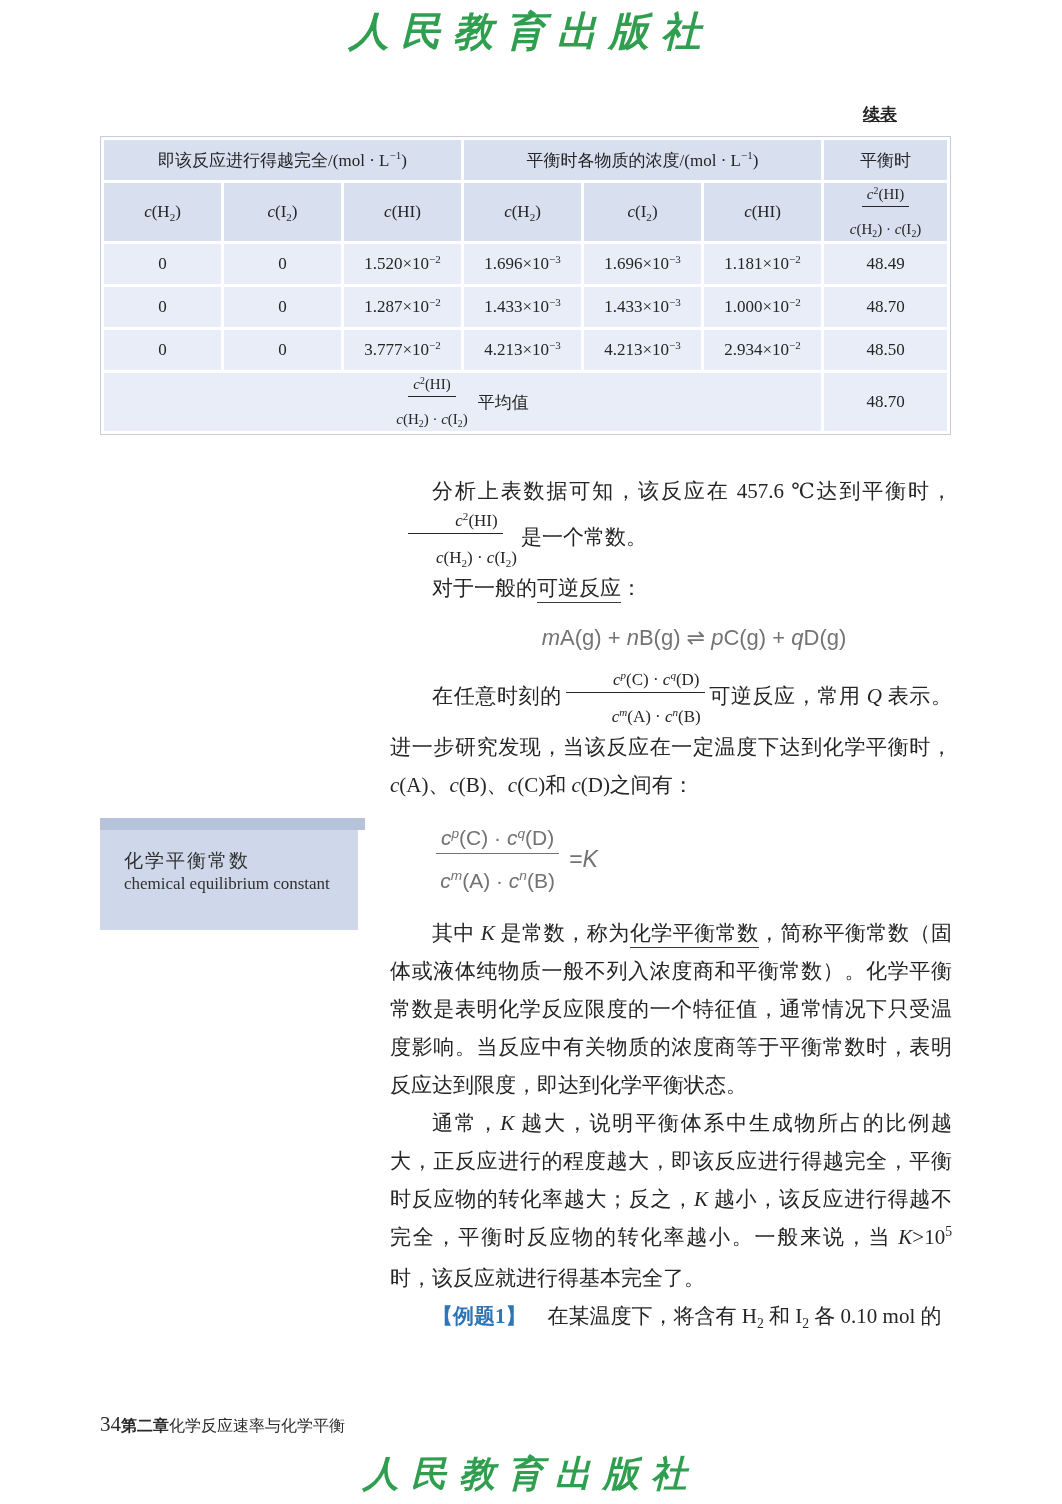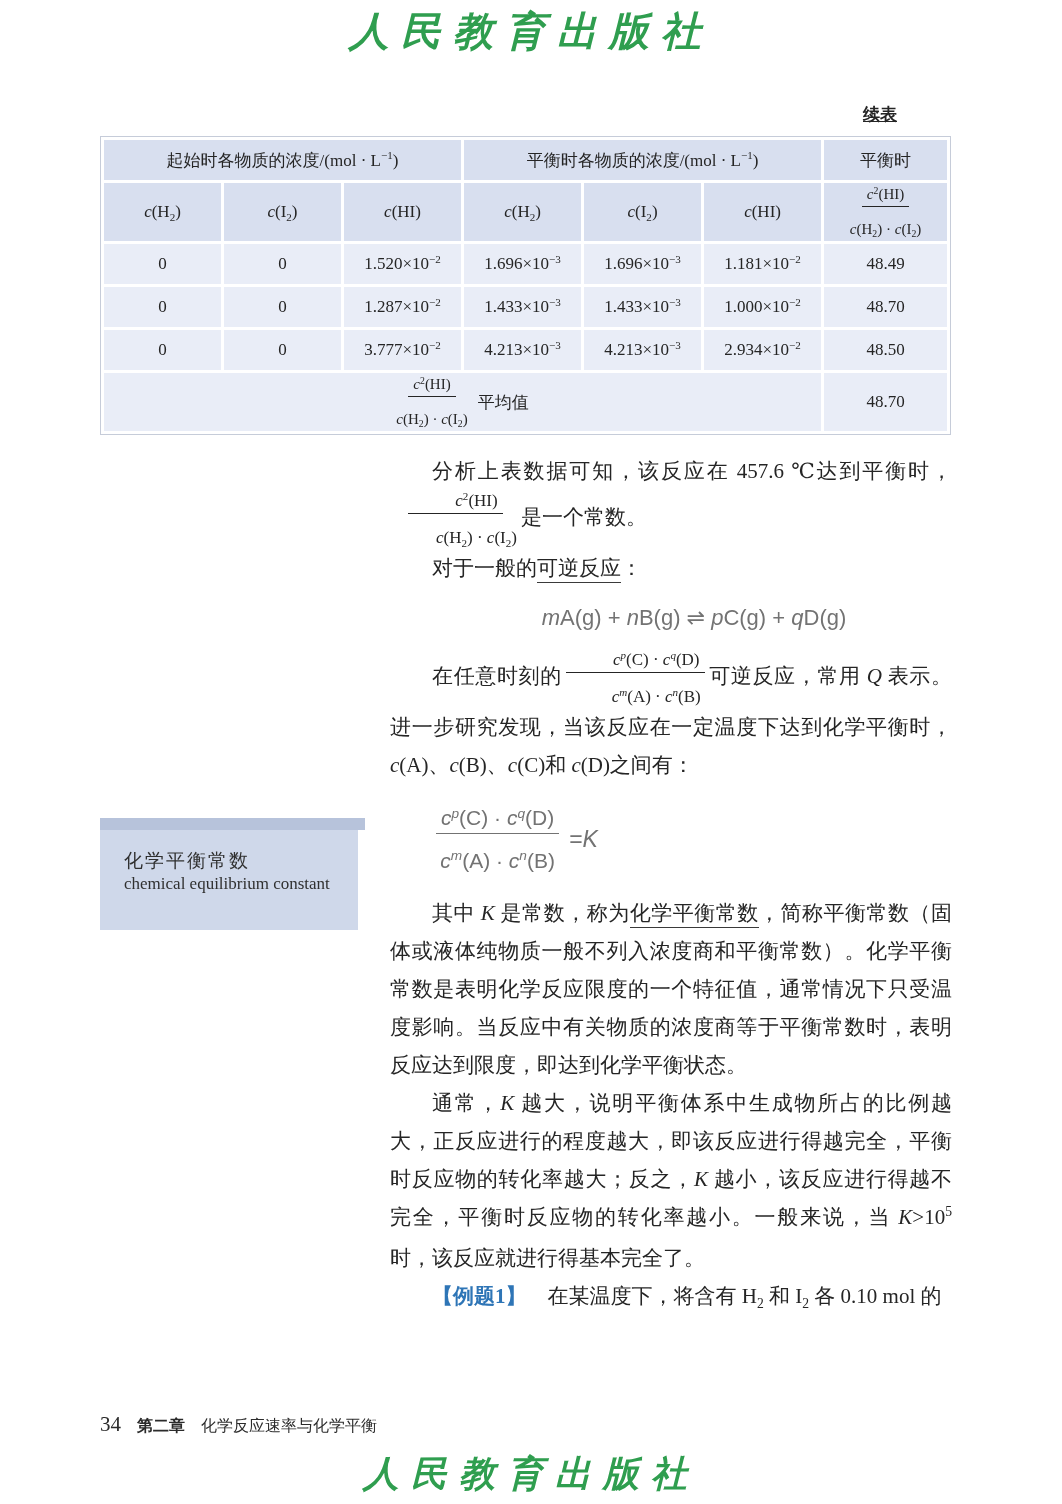--- a/index.html
+++ b/index.html
@@ -47,21 +47,21 @@
   .tfrac { font-size:15px; }
 
   .sup { font-size:.65em; position:relative; top:-.55em; }
   .sub { font-size:.65em; position:relative; top:.35em; }
   .it  { font-style:italic; }
   .ul  { border-bottom:1px solid #3a3a3a; padding-bottom:2px; }
   .ex  { color:#2e75b6; font-weight:bold;margin-top:34px; }
 
   
   .main {
-    position:absolute; left:390px; top:452px; width:562px;
+    position:absolute; left:390px; top:472px; width:562px;
     font-size:21px; line-height:38px; text-align:justify;
   }
   .main p.body { text-indent:2em; }
   .inline-frac { font-size:17px; margin:0 4px; }
 
   .equation {
     color:#737373; font-family:"Liberation Sans","DejaVu Sans",sans-serif;
     margin:12px 0 12px 46px; font-size:22px; text-align:center; text-indent:0;
   }
   .eq2 { display:flex; align-items:center; gap:10px; margin:20px 0 20px 46px; }
@@ -69,21 +69,21 @@
   .eq2 .rhs { font-size:23px; }
 
   
   .term-box { position:absolute; left:100px; top:818px; width:265px; height:112px; }
   .term-strip { width:265px; height:12px; background:#b7c3db; }
   .term-body { width:258px; height:100px; background:#cfd8ea; padding:18px 0 0 24px; }
   .term-cn { font-size:19px; color:#303030; letter-spacing:2px; }
   .term-en { font-size:17px; color:#303030; font-family:"Liberation Serif",serif; }
 
   
-  .footer { position:absolute; left:100px; top:1412px; display:flex; align-items:baseline; gap:16px; color:#2b2b2b; }
+  .footer { position:absolute; left:100px; top:1412px; display:flex; align-items:baseline; color:#2b2b2b; }
   .footer .pagenum { font-size:21px; }
   .footer .chap { font-size:16px; font-weight:bold; }
   .footer .chaptitle { font-size:16px; font-weight:normal; }
 </style>
 </head>
 <body>
 
 <div class="page">
 
   <div class="logo logo-top">人民教育出版社</div>
@@ -95,21 +95,21 @@
       <col>
         <col>
         <col>
         <col>
         <col>
         <col>
         <col class="last">
     </colgroup>
     <tbody>
         <tr class="h1">
-      <th colspan="3"><span>起始时各物质的浓度/(mol · L</span><span class="sup">−1</span><span>)</span></th>
+      <th colspan="3"><span>即该反应进行得越完全/(mol · L</span><span class="sup">−1</span><span>)</span></th>
       <th colspan="3"><span>平衡时各物质的浓度/(mol · L</span><span class="sup">−1</span><span>)</span></th>
       <th>平衡时</th>
     </tr>
     <tr class="h2">
       <th><span class="it">c</span><span>(H</span><span class="sub">2</span><span>)</span></th>
       <th><span class="it">c</span><span>(I</span><span class="sub">2</span><span>)</span></th>
       <th><span class="it">c</span><span>(HI)</span></th>
       <th><span class="it">c</span><span>(H</span><span class="sub">2</span><span>)</span></th>
       <th><span class="it">c</span><span>(I</span><span class="sub">2</span><span>)</span></th>
       <th><span class="it">c</span><span>(HI)</span></th>

